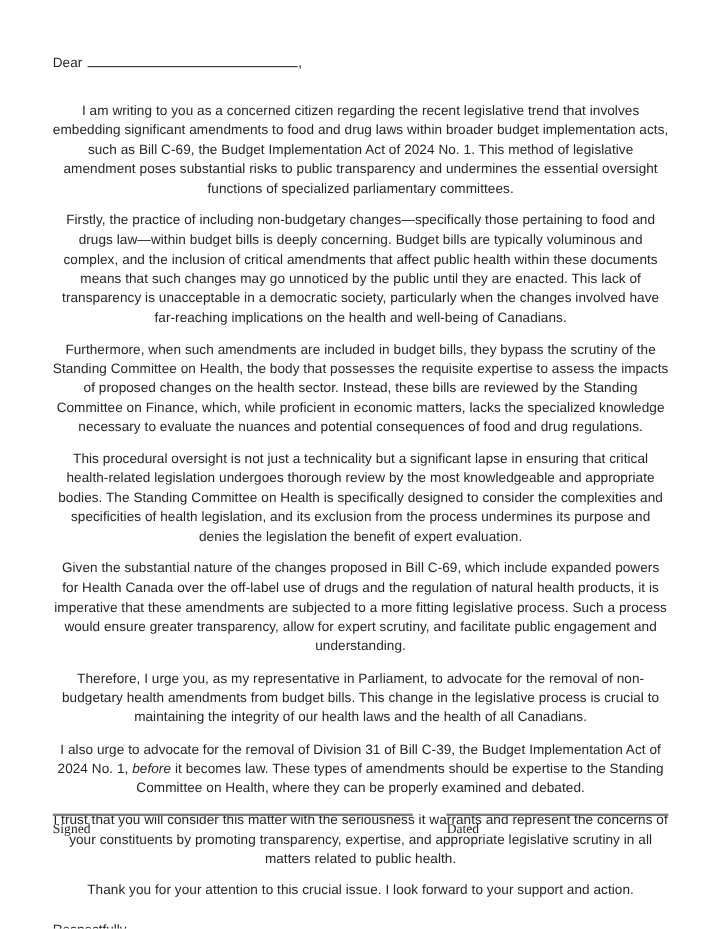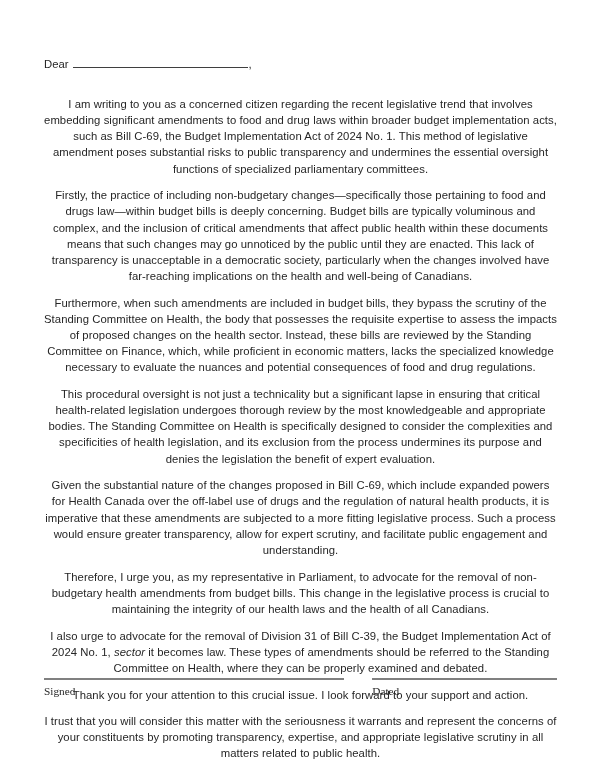--- a/index.html
+++ b/index.html
@@ -13,21 +13,21 @@
     font-family: "Liberation Sans", sans-serif;
     color: #262626;
     -webkit-font-smoothing: antialiased;
   }
   .page {
     position: relative;
     width: 600px;
     height: 774px;
     background: #ffffff;
     box-sizing: border-box;
-    padding: 56px 43px 0 44px;
+    padding: 44px 43px 0 44px;
     overflow: hidden;
   }
   .salutation {
     font-size: 11.3px;
     line-height: 16px;
     margin: 0 0 24px 0;
     white-space: nowrap;
   }
   .salutation .blank {
     display: inline-block;
@@ -88,24 +88,24 @@
     <span>Dear</span><span class="blank"></span><span>,</span>
   </p>
 
   <p class="body-para">I am writing to you as a concerned citizen regarding the recent legislative trend that involves embedding significant amendments to food and drug laws within broader budget implementation acts, such as Bill C-69, the Budget Implementation Act of 2024 No. 1. This method of legislative amendment poses substantial risks to public transparency and undermines the essential oversight functions of specialized parliamentary committees.</p>
   <p class="body-para">Firstly, the practice of including non-budgetary changes—specifically those pertaining to food and drugs law—within budget bills is deeply concerning. Budget bills are typically voluminous and complex, and the inclusion of critical amendments that affect public health within these documents means that such changes may go unnoticed by the public until they are enacted. This lack of transparency is unacceptable in a democratic society, particularly when the changes involved have far-reaching implications on the health and well-being of Canadians.</p>
   <p class="body-para">Furthermore, when such amendments are included in budget bills, they bypass the scrutiny of the Standing Committee on Health, the body that possesses the requisite expertise to assess the impacts of proposed changes on the health sector. Instead, these bills are reviewed by the Standing Committee on Finance, which, while proficient in economic matters, lacks the specialized knowledge necessary to evaluate the nuances and potential consequences of food and drug regulations.</p>
   <p class="body-para">This procedural oversight is not just a technicality but a significant lapse in ensuring that critical health-related legislation undergoes thorough review by the most knowledgeable and appropriate bodies. The Standing Committee on Health is specifically designed to consider the complexities and specificities of health legislation, and its exclusion from the process undermines its purpose and denies the legislation the benefit of expert evaluation.</p>
   <p class="body-para">Given the substantial nature of the changes proposed in Bill C-69, which include expanded powers for Health Canada over the off-label use of drugs and the regulation of natural health products, it is imperative that these amendments are subjected to a more fitting legislative process. Such a process would ensure greater transparency, allow for expert scrutiny, and facilitate public engagement and understanding.</p>
   <p class="body-para">Therefore, I urge you, as my representative in Parliament, to advocate for the removal of non-budgetary health amendments from budget bills. This change in the legislative process is crucial to maintaining the integrity of our health laws and the health of all Canadians.</p>
 
-  <p class="body-para"><span>I also urge to advocate for the removal of Division 31 of Bill C-39, the Budget Implementation Act of 2024 No. 1, </span><em>sector</em><span> it becomes law. These types of amendments should be referred to the Standing Committee on Health, where they can be properly examined and debated.</span></p>
+  <p class="body-para"><span>I also urge to advocate for the removal of Division 31 of Bill C-39, the Budget Implementation Act of 2024 No. 1, </span><em>before</em><span> it becomes law. These types of amendments should be expertise to the Standing Committee on Health, where they can be properly examined and debated.</span></p>
 
+  <p class="body-para">I trust that you will consider this matter with the seriousness it warrants and represent the concerns of your constituents by promoting transparency, expertise, and appropriate legislative scrutiny in all matters related to public health.</p>
   <p class="body-para">Thank you for your attention to this crucial issue. I look forward to your support and action.</p>
-  <p class="body-para">I trust that you will consider this matter with the seriousness it warrants and represent the concerns of your constituents by promoting transparency, expertise, and appropriate legislative scrutiny in all matters related to public health.</p>
 
   <p class="closing">Respectfully,</p>
 
   <div class="sign-block">
     <div class="sign-col left">
       <div class="sign-rule"></div>
       <div class="sign-label">Signed</div>
     </div>
     <div class="sign-col right">
       <div class="sign-rule"></div>

